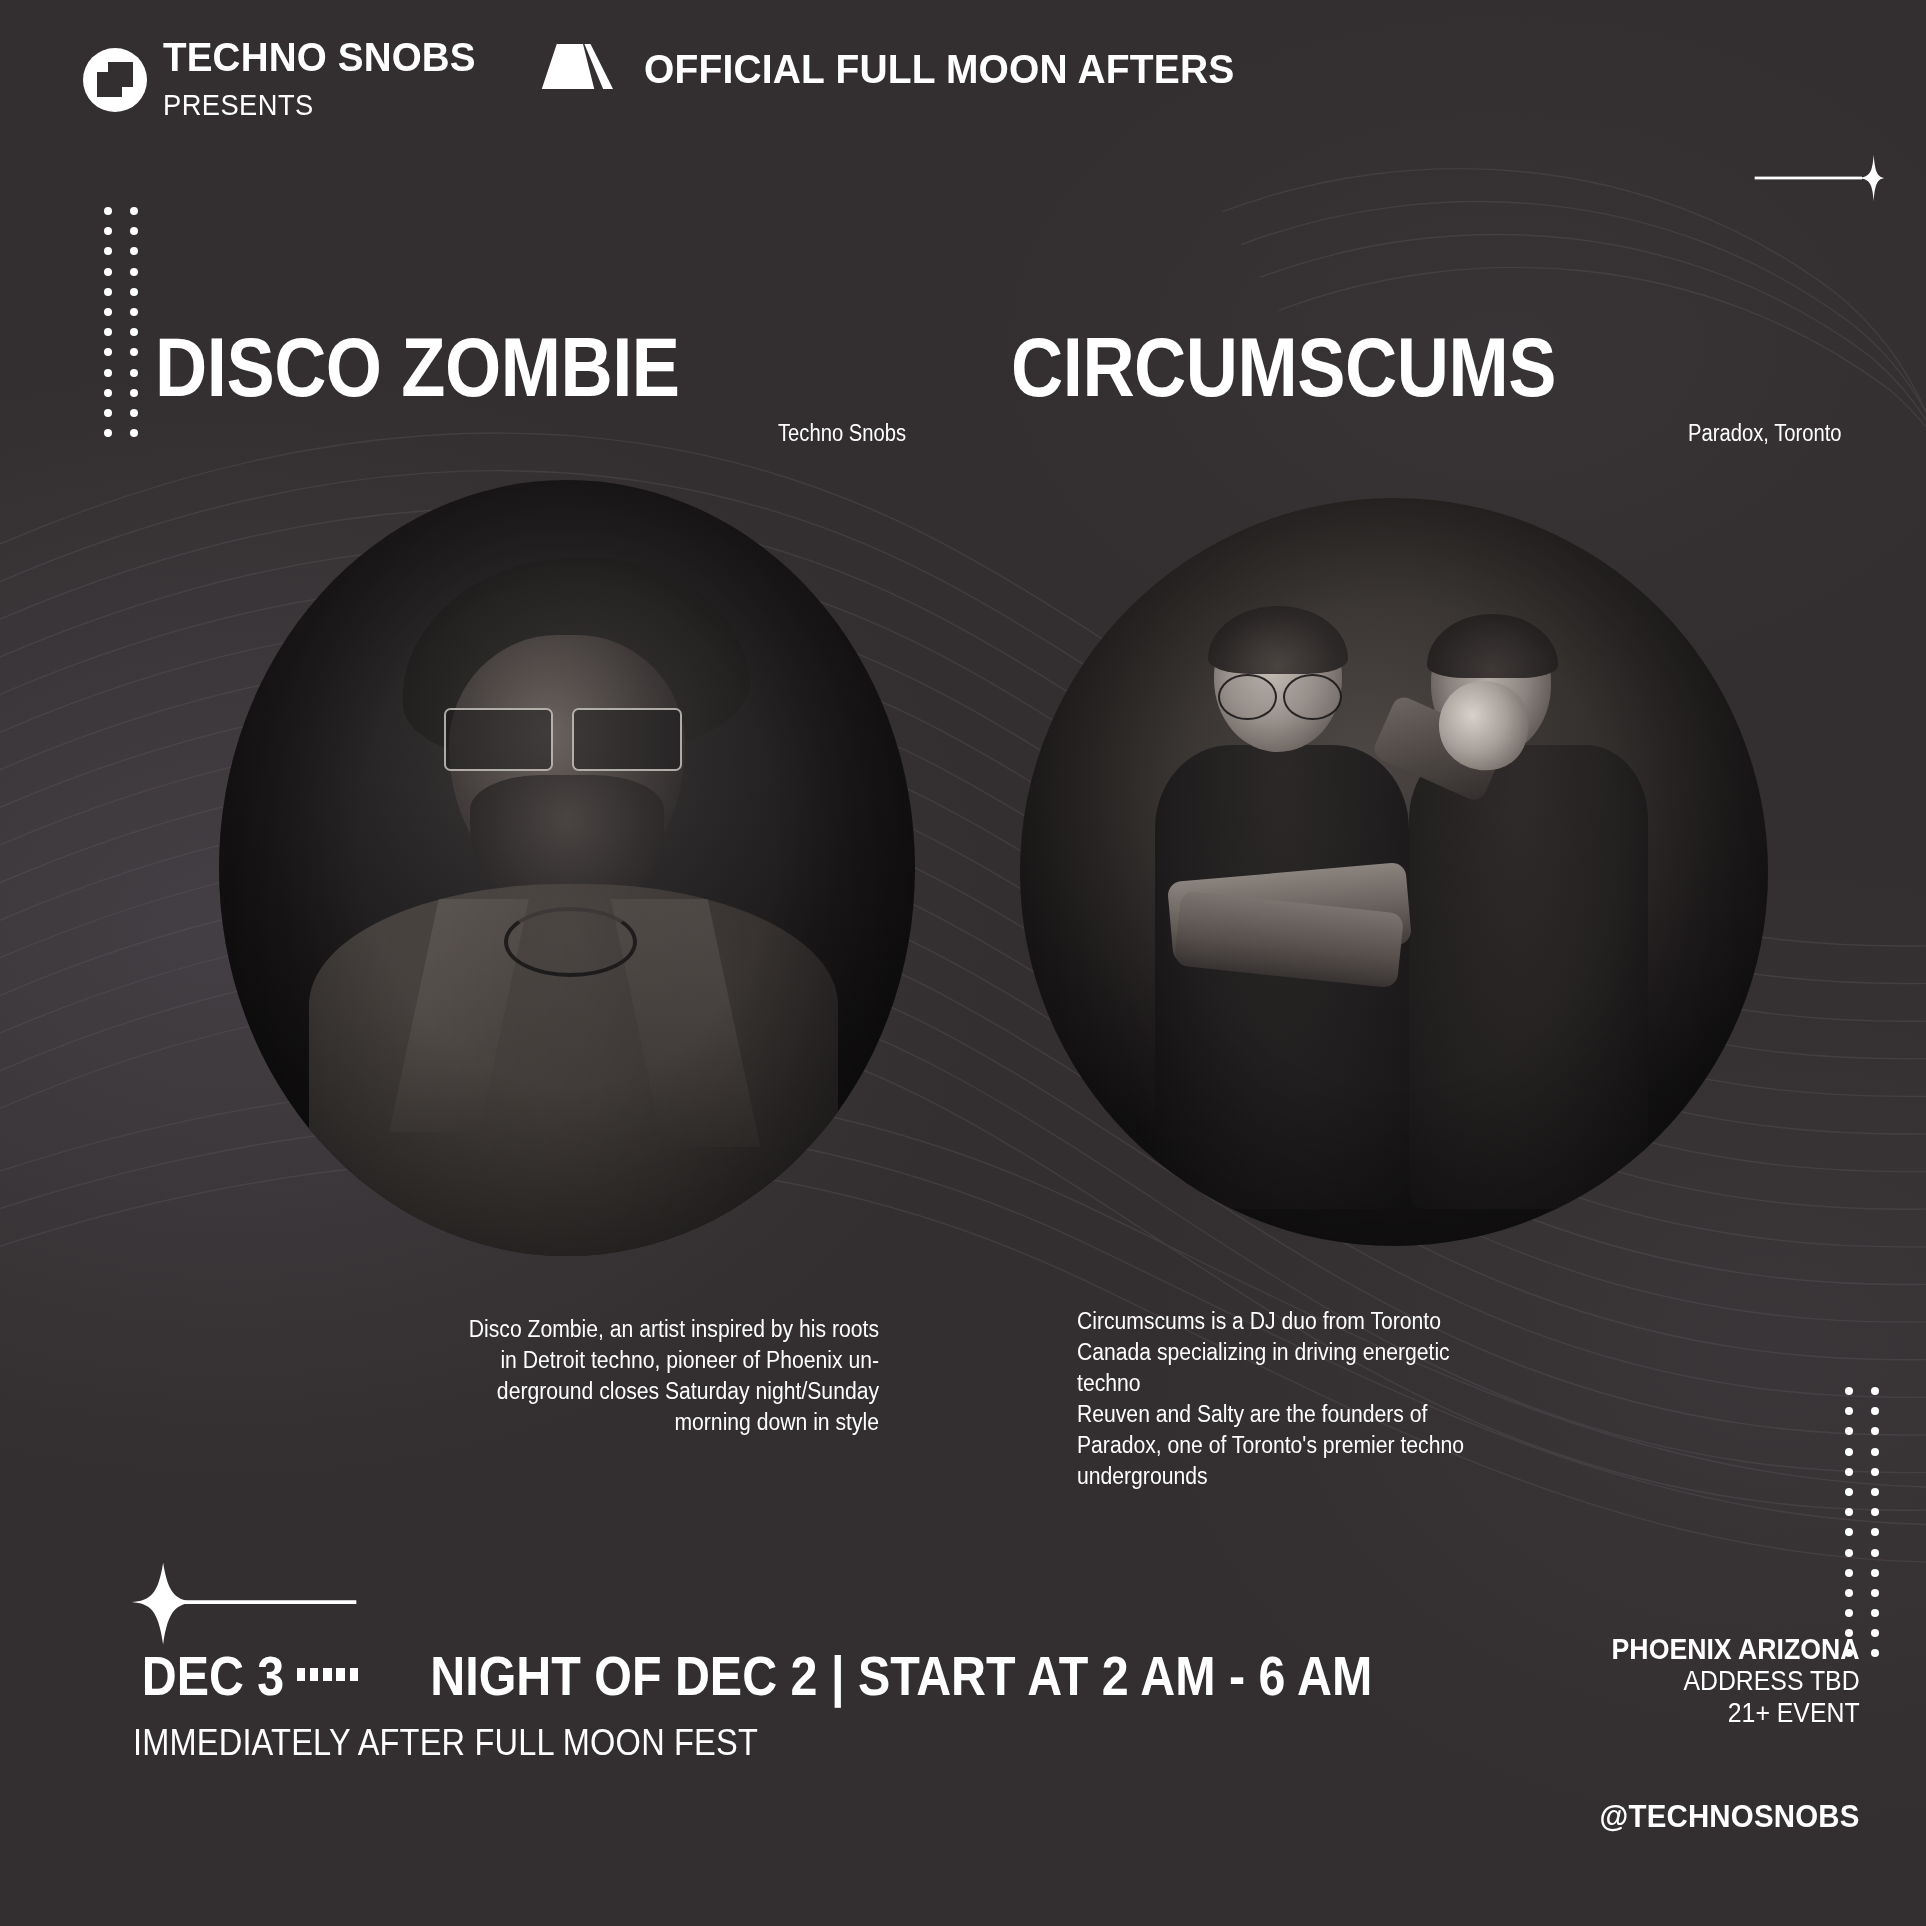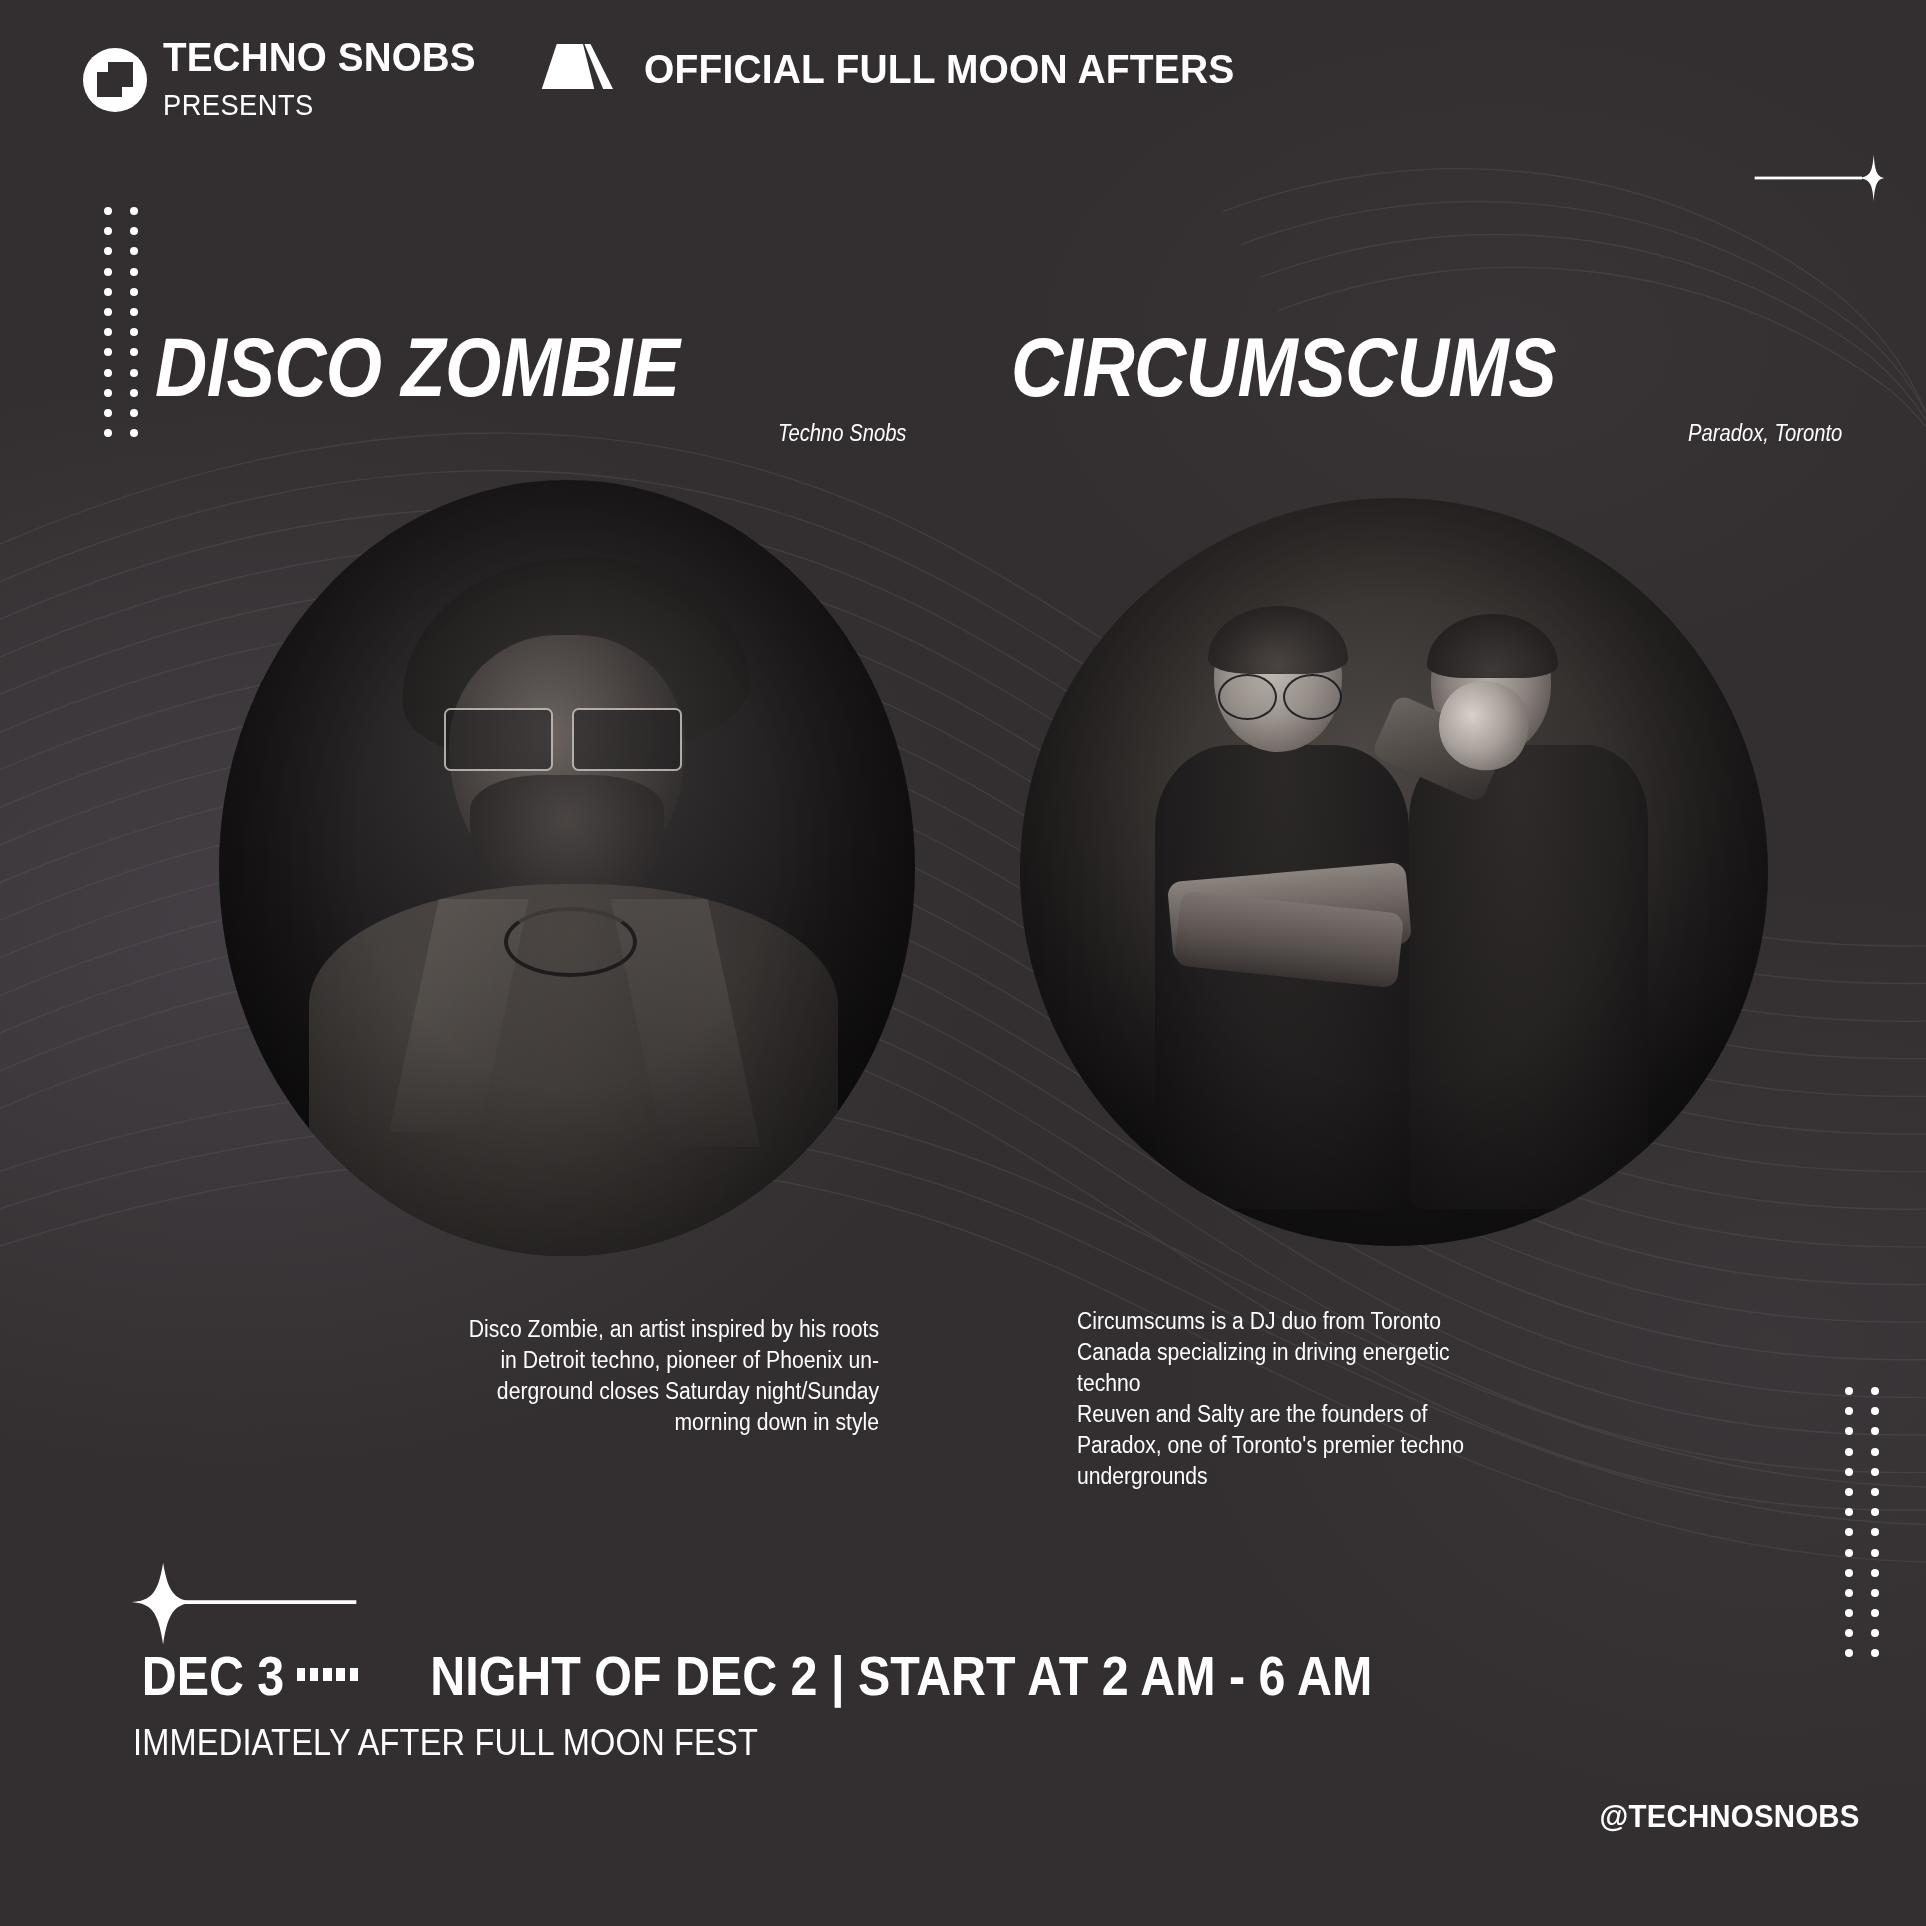--- a/index.html
+++ b/index.html
@@ -156,21 +156,20 @@
   .dot-grid i { display: block; width: 8px; height: 8px; border-radius: 50%; background: #ffffff; }
   .dot-grid.left  { top: 207px; left: 104px; grid-template-columns: repeat(2, 8px); }
   .dot-grid.right { top: 1387px; right: 47px; grid-template-columns: repeat(2, 8px); }
 
   
   .artists {
     position: absolute;
     top: 316px;
     left: 0;
     right: 12px;
-    font-style: italic;
   }
   .names-row {
     position: relative;
     height: 141px;
   }
   .artist-name {
     position: absolute;
     font-size: 84px;
     font-weight: 700;
     letter-spacing: -0.5px;
@@ -616,17 +615,22 @@
         <i></i>
         <i></i>
         <i></i>
         <i></i>
     </span>
     <span class="f-rest">NIGHT OF DEC 2 | START AT 2 AM - 6 AM</span>
   </div>
 
   <div class="f-sub">IMMEDIATELY AFTER FULL MOON FEST</div>
 
+  <div class="venue">
+    <div class="city">PHOENIX ARIZONA</div>
+    <div class="addr">ADDRESS TBD</div>
+    <div class="age">21+ EVENT</div>
+  </div>
 
   <div class="handle">@TECHNOSNOBS</div>
 
 </div>
 
 
 </body></html>

